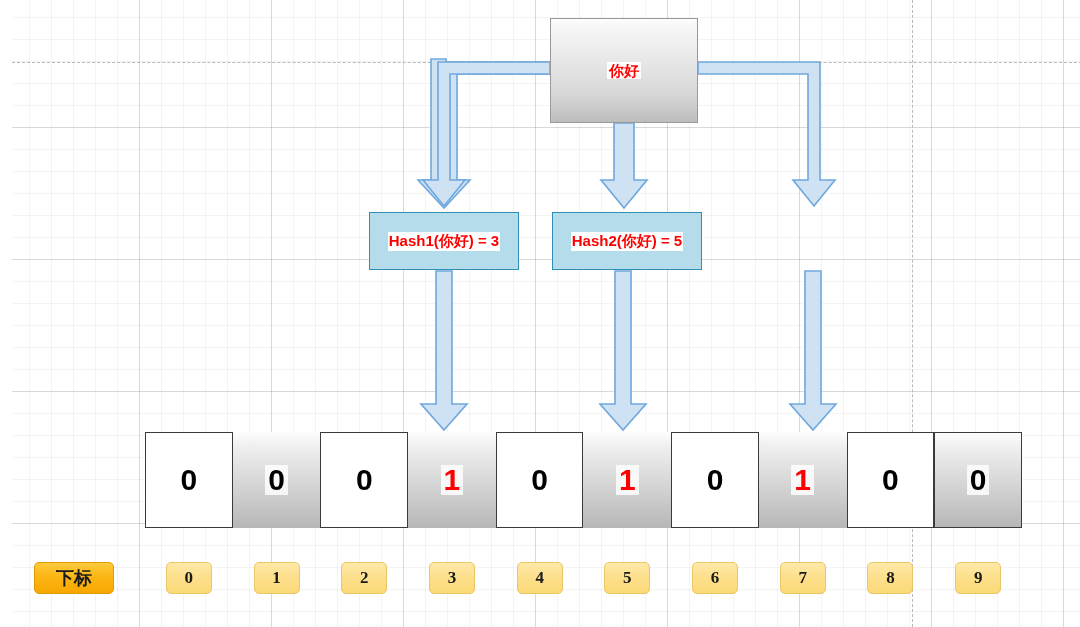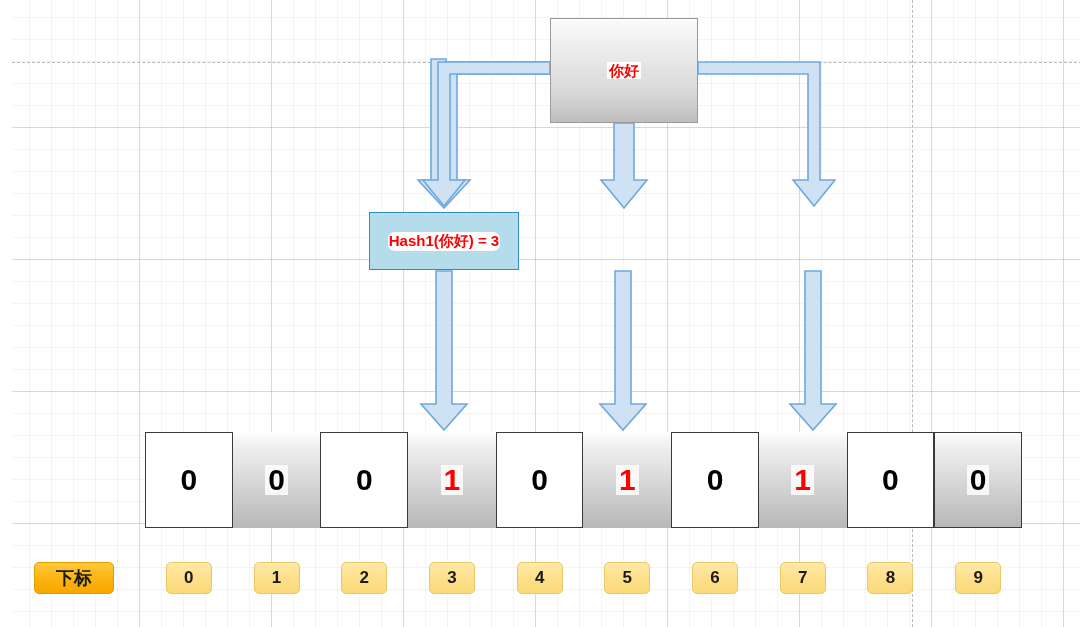--- a/index.html
+++ b/index.html
@@ -53,21 +53,21 @@
   
   .hash-box{
     position:absolute;top:212px;height:58px;
     background:#b5dcea;
     border:1px solid #2f8fb5;
     box-sizing:border-box;
     display:flex;align-items:center;justify-content:center;
   }
   .hash-box .txt{
     color:#ff0000;font-weight:bold;font-size:15px;
-    background:#ffffff;padding:0 1px;white-space:nowrap;border-radius:7px;
+    background:#ffffff;padding:0 1px;white-space:nowrap;
   }
   #hash-box-0{left:357px;width:150px;}
   #hash-box-1{left:540px;width:150px;}
   #hash-box-2{left:733px;width:136px;}
 
   
   #arrows{position:absolute;left:0;top:0;width:1080px;height:627px;}
   .blockarrow{fill:#cfe2f3;stroke:#6fa8dc;stroke-width:1.6;stroke-linejoin:miter;}
 
   
@@ -82,21 +82,21 @@
     background:linear-gradient(to bottom,#fdfdfd 0%,#f0f0f0 14%,#d5d5d5 55%,#b7b7b7 100%);
     border:none;
   }
   .bit-cell.gray.bordered{border:1.5px solid #3a3a3a;}
   .bit-cell .v{background:#ffffff;padding:0 3px;line-height:1;}
   .bit-cell.gray .v{background:rgba(255,255,255,0.82);}
   .v.zero{color:#000000;}
   .v.one{color:#ff0000;}
 
   
-  .idx-row{position:absolute;left:0;top:562px;height:34px;width:1067px;}
+  .idx-row{position:absolute;left:0;top:562px;height:34px;width:1067px;font-family:Liberation Serif, serif;}
   .idx-badge{
     position:absolute;top:0;height:32px;
     display:flex;align-items:center;justify-content:center;
     font-weight:bold;font-size:17px;color:#1a1a1a;
     border-radius:5px;box-sizing:border-box;
   }
   .idx-badge.num{
     width:46px;
     background:linear-gradient(to bottom,#ffe9a8 0%,#fde08c 48%,#fbd978 100%);
     border:1px solid #e8c765;
@@ -135,20 +135,23 @@
     <path class="blockarrow" d="M793,271 L793,404 L778,404 L801,430 L824,404 L809,404 L809,271 Z"></path>
   </svg>
 
   <div class="top-box">
     <span class="txt">你好</span>
   </div>
 
   <div class="hash-box" id="hash-box-0">
     <span class="txt">Hash1(你好) = 3</span>
   </div>
+  <div class="hash-box" id="hash-box-1">
+    <span class="txt">Hash2(你好) = 5</span>
+  </div>
 
   <div class="bit-row" id="bit-row">
       <div class="bit-cell white">
         <span class="v zero">0</span>
       </div>
       <div class="bit-cell gray">
         <span class="v zero">0</span>
       </div>
       <div class="bit-cell white">
         <span class="v zero">0</span>

